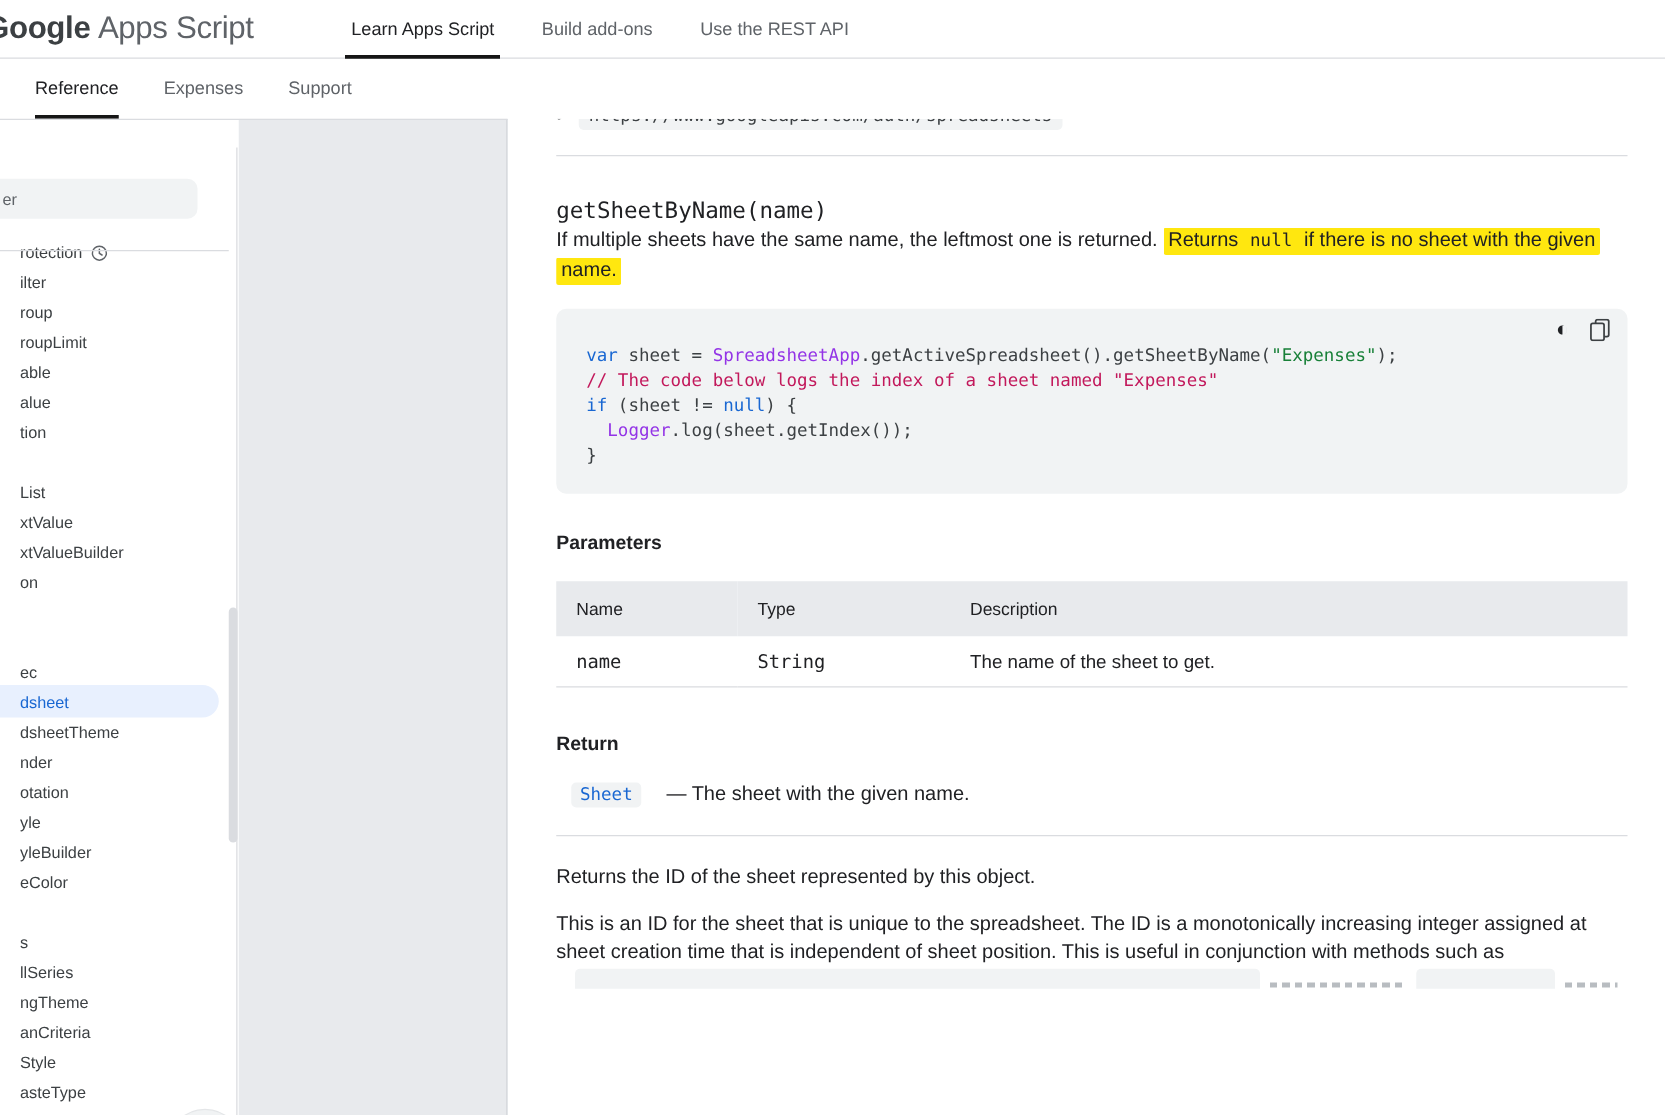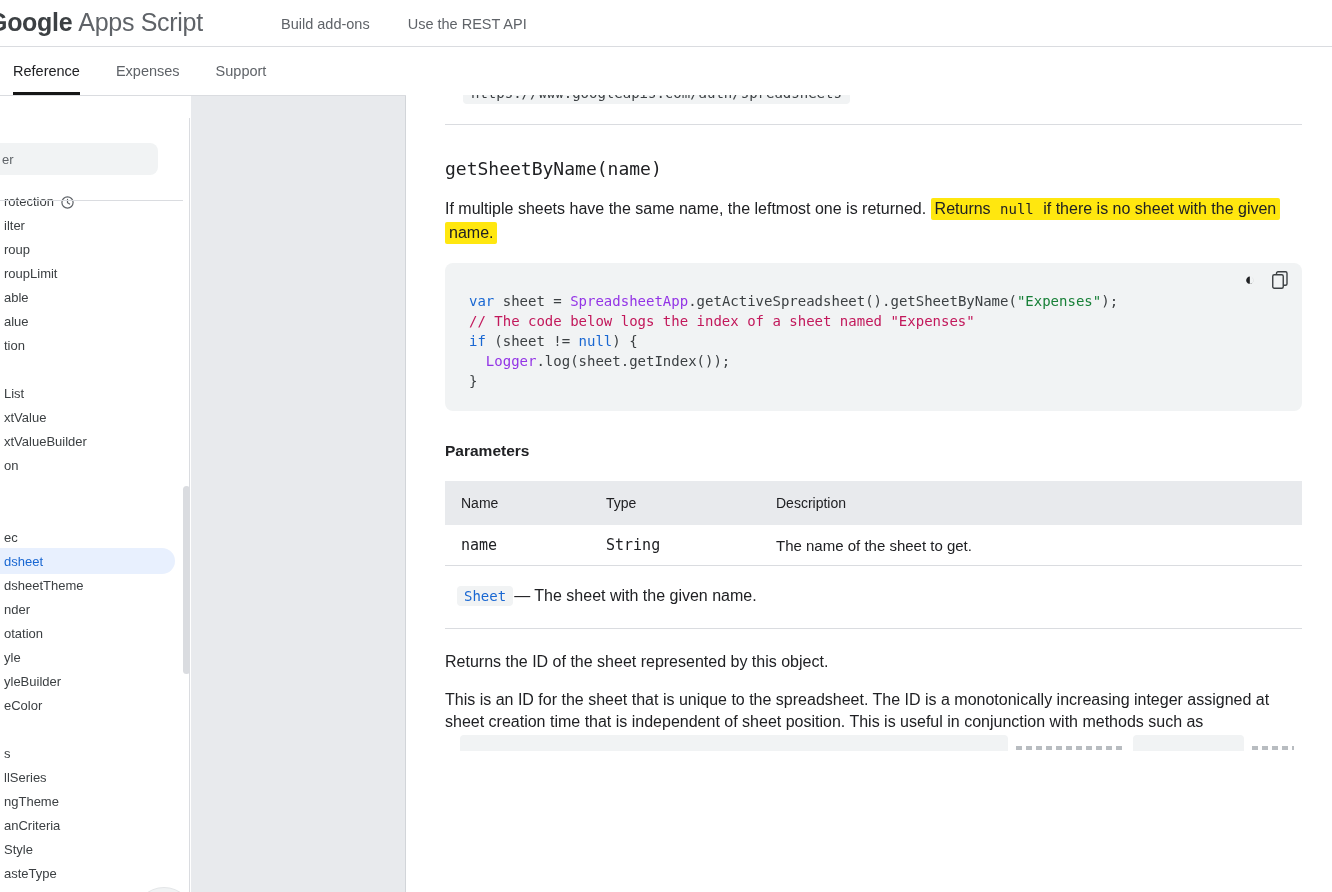--- a/index.html
+++ b/index.html
@@ -14,38 +14,38 @@
   .logo .product { color:#5f6368; font-weight:400; margin-left:6px; }
   .top-tabs { position:absolute; left:262px; top:0; height:47px; display:flex; }
   .top-tab { position:relative; height:47px; display:flex; align-items:center; padding:0 19px;
     font-size:14.5px; color:#5f6368; cursor:pointer; white-space:nowrap; }
   .top-tab.active { color:#202124; }
   .top-tab.active::after { content:""; position:absolute; left:14px; right:14px; bottom:0;
     height:3px; background:#161616; }
 
   
   .subnav { position:absolute; left:0; top:47px; width:1332px; height:48px; background:#fff; z-index:25; }
-  .subnav-inner { display:flex; padding-left:13px; height:48px; }
+  .subnav-inner { display:flex; padding-left:28px; height:48px; }
   .sub-tab { position:relative; height:48px; display:flex; align-items:center; margin-right:36px;
     font-size:14.5px; color:#5f6368; cursor:pointer; }
   .sub-tab.active { color:#202124; }
   .sub-tab.active::after { content:""; position:absolute; left:0; right:0; bottom:0; height:3px; background:#161616; }
   .subnav-edge { position:absolute; left:0; top:95px; width:406px; height:1px; background:#dadce0; z-index:26; }
 
   
   .sidebar { position:absolute; left:0; top:95px; width:190px; bottom:0; background:#fff;
     border-right:1px solid #dadce0; z-index:10;margin-top:23px; }
   .side-search { position:absolute; left:-30px; top:25px; width:188px; height:32px;
     background:#f1f3f4; border-radius:8px; font-size:13px; color:#5f6368;
     display:flex; align-items:center; padding-left:32px; cursor:text; }
   .side-divider { position:absolute; left:0; top:82px; width:183px; height:1px; background:#dadce0; z-index:12; }
   .side-list { position:absolute; left:0; top:71px; width:183px; }
   .side-row { position:relative; height:24px; display:flex; align-items:center;
     font-size:13px; color:#3c4043; cursor:pointer; white-space:nowrap; }
-  .side-row .lbl { padding-left:4px; }
+  .side-row .lbl { padding-left:16px; }
   .side-row.selected { }
   .side-row.selected .pill { position:absolute; left:-20px; top:-1px; height:26px; width:195px;
     background:#e8f0fe; border-radius:0 16px 16px 0; }
   .side-row.selected .lbl { position:relative; color:#1967d2; }
   .side-row.faded { color:#9aa0a6; }
   .clock-icon { margin-left:7px; display:inline-flex; position:relative; top:1px; }
   .side-scrollthumb { position:absolute; left:183px; top:368px; width:7px; height:188px;
     background:#dadce0; border-radius:4px; cursor:pointer; }
   .collapse-btn { position:absolute; left:134px; top:769px; width:60px; height:60px; border-radius:50%;
     background:#f1f3f4; border:1px solid #e4e6e8; cursor:pointer; display:flex; justify-content:center;
@@ -60,21 +60,21 @@
   .content { margin:0 30px 0 38px; }
   .scope-row { margin-top:-13px; display:flex; align-items:center; }
   .scope-bullet { font-size:14px; color:#3c4043; width:18px; }
   .chip { font-family:"DejaVu Sans Mono", monospace; font-size:14px; color:#3c4043;
     background:#f1f3f4; padding:3px 8px; border-radius:4px; }
   hr.rule { border:none; height:1px; background:#dadce0; }
   .rule1 { margin-top:20px; }
   .method-title { margin-top:32px; font-family:"DejaVu Sans Mono", monospace; font-size:18px;
     font-weight:500; color:#202124; line-height:24px; }
   .p1 { margin-top:22px; font-size:16px; line-height:22px; color:#202124; }
-  .p2 { margin-top:16px; font-size:16px; line-height:24px; color:#202124; max-width:840px; }
+  .p2 { font-size:16px; line-height:24px; color:#202124; max-width:840px; }
   mark.hl { background:#ffe70f; color:#202124; padding:2px 4px 3px 4px;
     -webkit-box-decoration-break:clone; box-decoration-break:clone; border-radius:2px; }
   mark.hl .code-inline { font-family:"DejaVu Sans Mono", monospace; font-size:14px; padding:0 5px; }
 
   .code-block { position:relative; margin-top:18px; background:#f1f3f4; border-radius:8px;
     padding:28px 24px 20px 24px; }
   .code-icons { position:absolute; top:8px; right:14px; display:flex; align-items:center; gap:17px; }
   .icon-btn { cursor:pointer; display:flex; align-items:center; justify-content:center; height:18px; }
   .toggle-glyph { font-size:17px; color:#202124; line-height:18px; }
   .code-line { font-family:"DejaVu Sans Mono", monospace; font-size:14px; line-height:20px;
@@ -86,39 +86,40 @@
   table.params { margin-top:20px; width:100%; border-collapse:collapse; }
   table.params thead th { background:#e8eaed; text-align:left; font-size:14px; font-weight:500;
     color:#202124; padding:14px 16px; height:44px; }
   table.params tbody td { padding:11px 16px; border-bottom:1px solid #dadce0; font-size:15px; color:#202124; }
   table.params .c-name { width:145px; } table.params .c-type { width:170px; }
   td.mono-cell { font-family:"DejaVu Sans Mono", monospace; font-size:14px; }
   .return-h { margin-top:36px; }
   .return-line { margin-top:20px; font-size:16px; color:#202124; display:flex; align-items:center;padding-left:12px; }
   .type-chip { font-family:"DejaVu Sans Mono", monospace; font-size:14px; color:#1967d2;
     background:#f1f3f4; padding:2px 7px; border-radius:4px; cursor:pointer; }
-  .return-desc { margin-left:1px; }
+  .return-desc { margin-left:20px; }
   .rule2 { margin-top:22px; }
   .p2b { margin-top:16px; font-size:16px; line-height:22px; color:#202124; max-width:838px; }
   .partial-row { margin-top:2px; display:flex; align-items:flex-start; gap:0; }
   .partial-chip { background:#f1f3f4; border-radius:4px 4px 0 0; height:16px; }
   .pc1 { width:550px; margin-left:15px; } .pc2 { width:112px; }
   .partial-text { height:16px; position:relative; }
   .partial-text::after { content:""; position:absolute; left:8px; right:8px; top:11px; height:4px;
     background:repeating-linear-gradient(90deg,#9aa0a6 0 6px,transparent 6px 10px); opacity:.7; }
   .pt1 { width:125px; } .pt2 { width:58px; }
 </style>
 </head>
 <body>
 
 <div class="topbar">
   <div class="logo">
     <span class="brand">Google</span><span class="product">Apps Script</span>
   </div>
   <div class="top-tabs" id="top-tabs">
+      <div class="top-tab active">Learn Apps Script</div>
       <div class="top-tab">Build add-ons</div>
       <div class="top-tab">Use the REST API</div>
     </div>
 </div>
 
 <div class="subnav">
   <div class="subnav-inner" id="sub-tabs">
       <div class="sub-tab active">Reference</div>
       <div class="sub-tab">Expenses</div>
       <div class="sub-tab">Support</div>
@@ -284,20 +285,21 @@
         </thead>
       <tbody id="params-body">
           <tr>
             <td class="mono-cell">name</td>
             <td class="mono-cell">String</td>
             <td>The name of the sheet to get.</td>
           </tr>
         </tbody>
     </table>
 
+    <div class="sect-h return-h">Return</div>
 
     <div class="return-line">
       <span class="type-chip">Sheet</span>
       <span class="return-desc">— The sheet with the given name.</span>
     </div>
 
     <hr class="rule rule2">
 
 
     <p class="p1">Returns the ID of the sheet represented by this object.</p>

